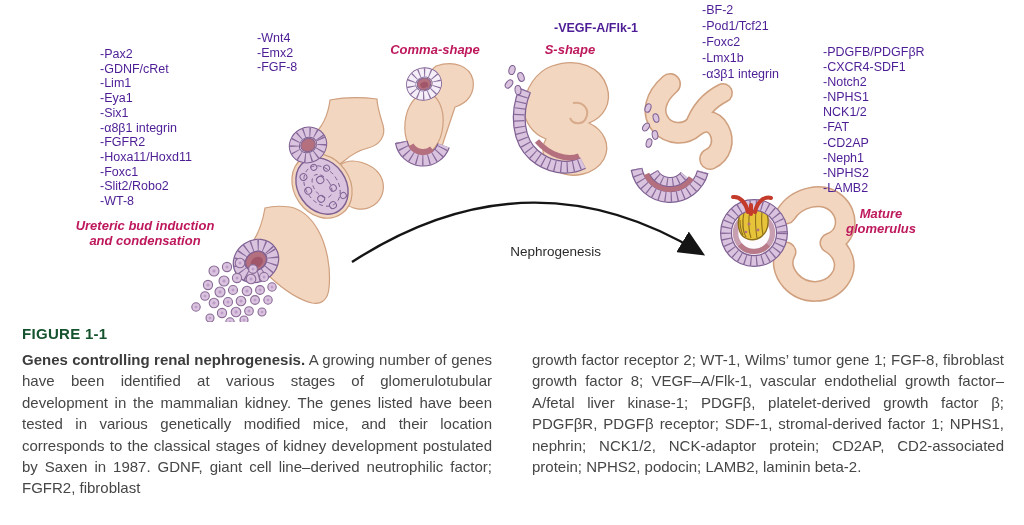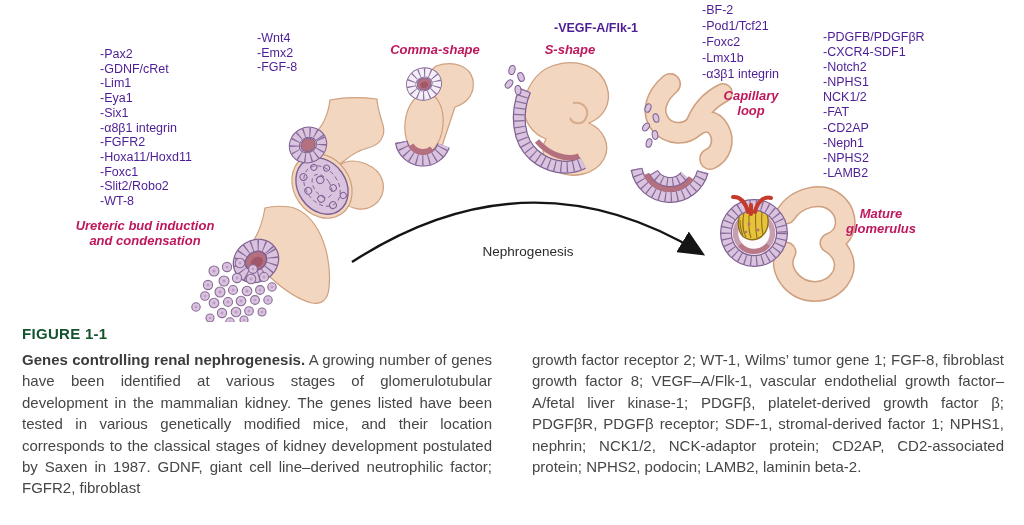--- a/index.html
+++ b/index.html
@@ -6,21 +6,21 @@
   #page{position:relative;width:1024px;height:525px;background:#ffffff;overflow:hidden;
         font-family:"Liberation Sans",sans-serif;}
   #illus{position:absolute;left:0;top:0;}
   .genes{position:absolute;font-size:12.5px;line-height:14.7px;color:#4c1d95;white-space:nowrap;}
   .genes span{display:block;}
   #genes-capillary{line-height:15.9px;}
   #genes-mature{line-height:15.1px;}
   .red-label{position:absolute;font-style:italic;font-weight:700;font-size:13px;line-height:15px;
              color:#be185d;text-align:center;}
   .nowrap{white-space:nowrap;}
-  #arrow-label{position:absolute;left:455px;top:244px;width:146px;text-align:center;
+  #arrow-label{position:absolute;left:455px;top:244px;width:146px;text-align:right;
                font-size:13.5px;color:#2b2b2b;}
   #figure-label{position:absolute;left:22px;top:325px;font-weight:700;font-size:15px;
                 color:#14532d;letter-spacing:.3px;}
   .cap{position:absolute;top:349px;font-size:15px;line-height:21.4px;color:#464646;
        text-align:justify;}
   #cap-left{left:22px;width:470px;}
   #cap-right{left:532px;width:472px;}
   .cap b{color:#3c3c3c;}
 </style>
 </head>
@@ -234,23 +234,22 @@
   </div>
   <div class="red-label nowrap" style="left:530px;top:42px;width:80px;">S-shape</div>
 
   <div class="genes" id="genes-capillary" style="left:702px;top:3px;">
     <span>-BF-2</span>
     <span>-Pod1/Tcf21</span>
     <span>-Foxc2</span>
     <span>-Lmx1b</span>
     <span>-α3β1 integrin</span>
   </div>
-  <div class="red-label" style="left:715px;top:88px;width:72px;">Capillary loop</div>
-
-  <div class="genes" id="genes-mature" style="left:823px;top:30px;">
+
+  <div class="genes" id="genes-mature" style="left:823px;top:45px;">
     <span>-PDGFB/PDGFβR</span>
     <span>-CXCR4-SDF1</span>
     <span>-Notch2</span>
     <span>-NPHS1</span>
     <span>NCK1/2</span>
     <span>-FAT</span>
     <span>-CD2AP</span>
     <span>-Neph1</span>
     <span>-NPHS2</span>
     <span>-LAMB2</span>

